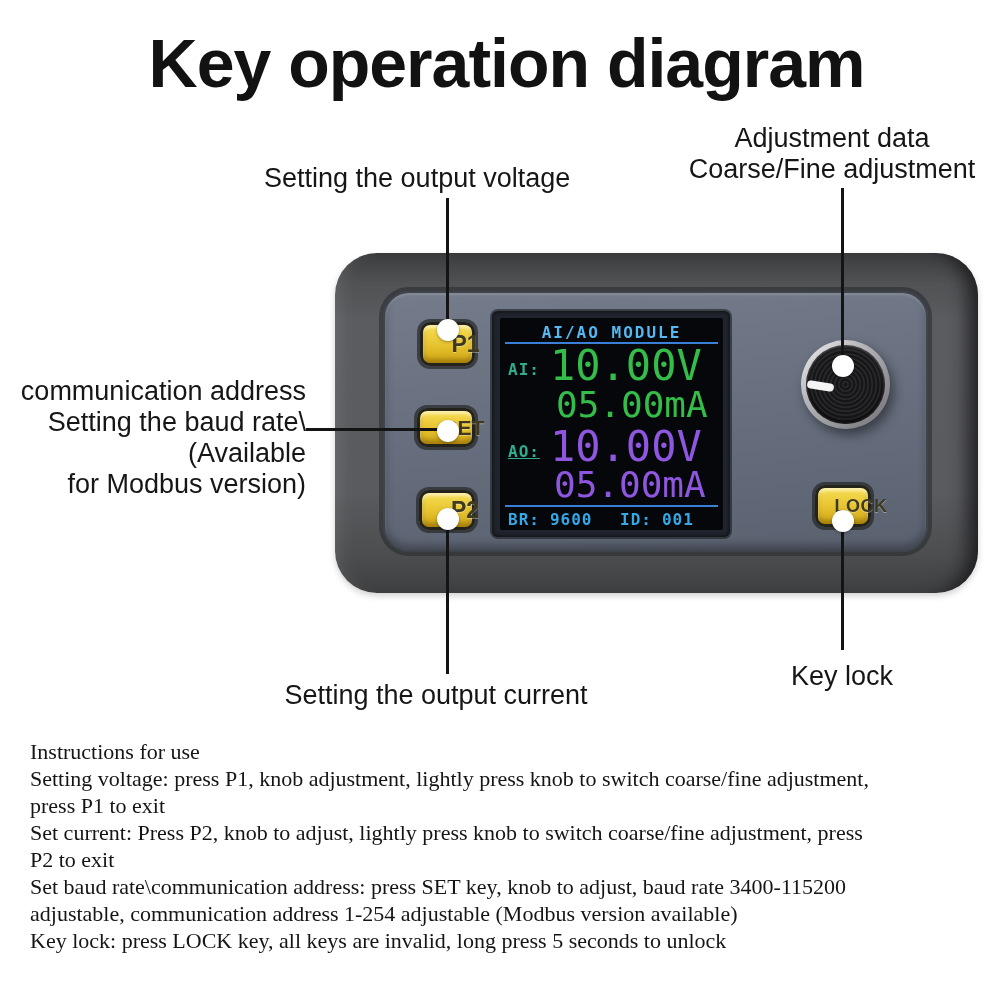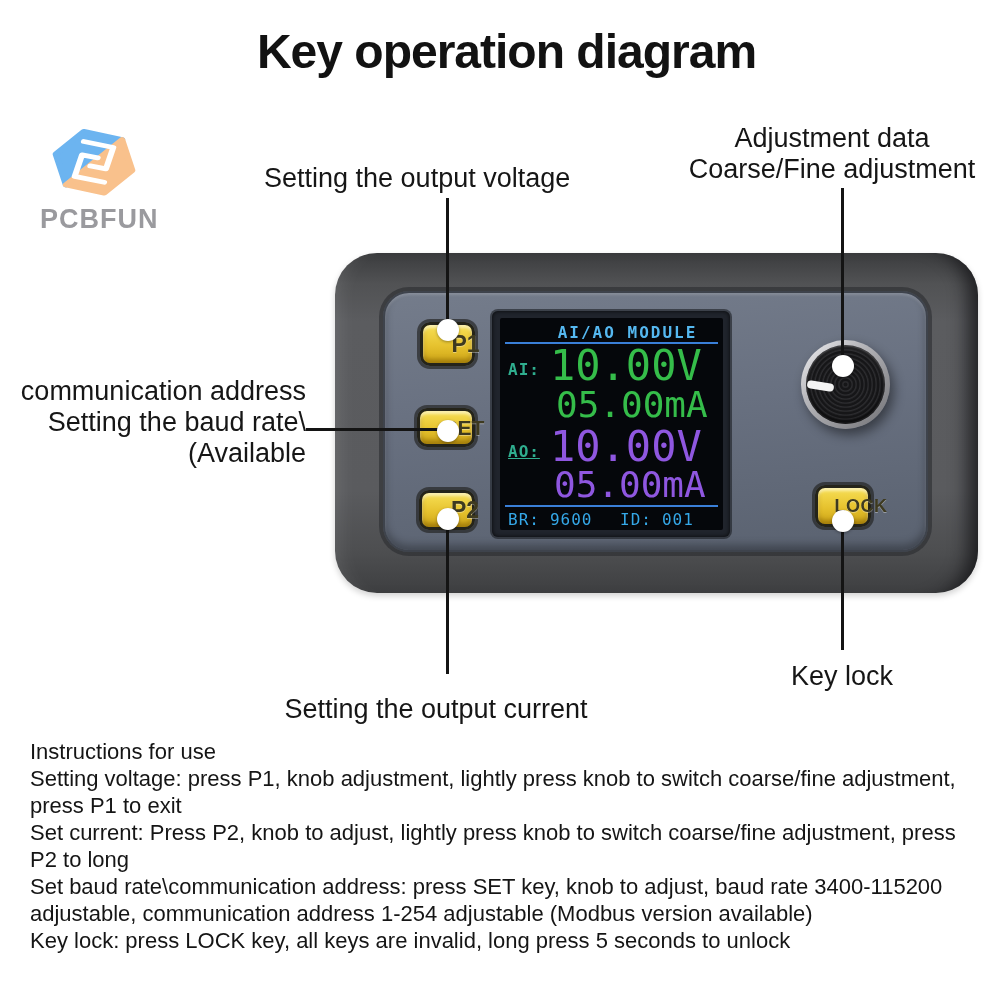--- a/index.html
+++ b/index.html
@@ -2,21 +2,21 @@
 <html><head>
 <meta charset="utf-8">
 <style>
   * { margin: 0; padding: 0; box-sizing: border-box; }
   html,body { width:1000px; height:1000px; background:#ffffff; font-family:"Liberation Sans", sans-serif; }
   #canvas { position:relative; width:1000px; height:1000px; background:#ffffff; overflow:hidden; }
 
   
   .page-title {
     position:absolute; left:0; top:24px; width:1000px;
-    text-align:center; font-size:48px; font-weight:700; color:#121212;
+    text-align:center; font-size:68px; font-weight:700; color:#121212;
     letter-spacing:-1px;
     padding-left:13px;
   }
 
   
   .logo { position:absolute; left:40px; top:126px; width:160px; }
   .logo svg { display:block; margin-left:8px; }
   .brand { margin-top:4px; font-size:27px; font-weight:700; color:#9a9a9e; letter-spacing:1px; }
 
   
@@ -51,35 +51,35 @@
     position:absolute; left:492px; top:311px; width:238px; height:226px;
     background:#20242c; border-radius:6px;
     box-shadow:inset 0 0 4px rgba(0,0,0,0.8), 0 0 0 2px rgba(25,28,34,0.6);
   }
   .screen {
     position:absolute; left:8px; top:7px; width:223px; height:212px;
     background:#05070b; border-radius:2px; overflow:hidden;
     font-family:"DejaVu Sans Mono", monospace;
   }
   .scr-title { position:absolute; top:5px; left:0; width:100%; text-align:center;
-               color:#55b8f0; font-size:16px; font-weight:700; letter-spacing:2px;margin-left:16px; }
+               color:#55b8f0; font-size:16px; font-weight:700; letter-spacing:2px; }
   .scr-line  { position:absolute; left:5px; right:5px; height:2px; background:#3a7fd8; }
   .scr-line1 { top:24px; } .scr-line2 { top:187px; }
   .scr-ai-label, .scr-ao-label { position:absolute; left:8px; color:#2fae8f;
                font-size:16px; font-weight:700; letter-spacing:1px; }
   .scr-ai-label { top:42px; } .scr-ao-label { top:124px;text-decoration:underline; }
   .scr-big   { position:absolute; line-height:1; font-weight:500; }
   .green  { color:#35bd4a; }
   .purple { color:#8f57e0; }
   .v1 { left:50px; top:27px;  font-size:42px; }
   .c1 { left:56px; top:69px;  font-size:36px; }
   .v2 { left:50px; top:108px; font-size:42px; }
   .c2 { left:54px; top:149px; font-size:36px; }
   .scr-status { position:absolute; top:192px; left:8px; right:6px;
-                color:#35a8e8; font-size:16px; font-weight:400; letter-spacing:1px; }
+                color:#35a8e8; font-size:16px; font-weight:700; letter-spacing:1px; }
   .scr-status .id-group { position:absolute; left:112px; }
   .scr-status .val { margin-left:10px; }
 
   
   .key {
     position:absolute; border-radius:10px;
     background:linear-gradient(180deg,#f7df55 0%,#e6c22e 55%,#cda416 100%);
     border:3px solid #25241a;
     box-shadow:0 0 0 3px rgba(32,33,30,0.65),
                inset 0 3px 3px rgba(255,255,250,0.55),
@@ -114,44 +114,36 @@
     background:#f4f4f4; border-radius:4px; transform:rotate(9deg);
   }
 </style>
 </head>
 <body>
 
 <div id="canvas">
 
   <div class="page-title">Key operation diagram</div>
 
-  <div class="logo">
-    <svg width="92" height="74" viewBox="25 6 100 100" preserveAspectRatio="none">
-      <polygon points="44.6,85.4 33.5,43.9 63.9,13.5 105.4,24.6" fill="#6cb4f0" stroke="#6cb4f0" stroke-width="7" stroke-linejoin="round"></polygon>
-      <polygon points="105.4,24.6 116.5,66.1 86.1,96.5 44.6,85.4" fill="#f9c18c" stroke="#f9c18c" stroke-width="7" stroke-linejoin="round"></polygon>
-      <path d="M 64 27 L 96 35 L 88 64 L 71 60" fill="none" stroke="#ffffff" stroke-width="6.5" stroke-linecap="round" stroke-linejoin="round"></path>
-      <path d="M 86 82 L 54 74 L 62 45 L 79 49" fill="none" stroke="#ffffff" stroke-width="6.5" stroke-linecap="round" stroke-linejoin="round"></path>
-    </svg>
-    <div class="brand">PCBFUN</div>
-  </div>
 
   <div class="callout-label" style="left:264px; top:163px; width:400px; text-align:left;">Setting the output voltage</div>
 
   <div class="callout-label" style="left:650px; top:123px; width:364px; text-align:center;">
     <div>Adjustment data</div>
     <div>Coarse/Fine adjustment</div>
   </div>
 
   <div class="callout-label" style="left:6px; top:376px; width:300px; text-align:right;">
     <div>communication address</div>
     <div>Setting the baud rate\</div>
     <div>(Available</div>
+    <div>for Modbus version)</div>
   </div>
 
-  <div class="callout-label" style="left:236px; top:680px; width:400px; text-align:center;margin-top:14px;">Setting the output current</div>
+  <div class="callout-label" style="left:236px; top:680px; width:400px; text-align:center;">Setting the output current</div>
 
   <div class="callout-label" style="left:742px; top:661px; width:200px; text-align:center;">Key lock</div>
 
   <div class="case"></div>
   <div class="panel"></div>
 
   <div class="screen-bezel">
     <div class="screen">
       <div class="scr-title">AI/AO MODULE</div>
       <div class="scr-line scr-line1"></div>
@@ -184,24 +176,24 @@
   <div class="cline" style="left:306px; top:428px; width:142px; height:3px;"></div>
   <div class="cline" style="left:446px; top:517px; width:3px; height:157px;"></div>
   <div class="cline" style="left:841px; top:519px; width:3px; height:131px;"></div>
 
   <div class="cdot" style="left:437px; top:319px;"></div>
   <div class="cdot" style="left:832px; top:355px;"></div>
   <div class="cdot" style="left:437px; top:420px;"></div>
   <div class="cdot" style="left:437px; top:508px;"></div>
   <div class="cdot" style="left:832px; top:510px;"></div>
 
-  <div style="position:absolute; left:30px; top:738px; width:952px; font-size:22px; line-height:27px; color:#151515;">
+  <div style="position:absolute; left:30px; top:738px; width:952px; font-size:22px; line-height:27px; color:#151515;font-family:Liberation Serif, serif;">
     <div>Instructions for use</div>
     <div>Setting voltage: press P1, knob adjustment, lightly press knob to switch coarse/fine adjustment,</div>
     <div>press P1 to exit</div>
     <div>Set current: Press P2, knob to adjust, lightly press knob to switch coarse/fine adjustment, press</div>
-    <div>P2 to long</div>
+    <div>P2 to exit</div>
     <div>Set baud rate\communication address: press SET key, knob to adjust, baud rate 3400-115200</div>
     <div>adjustable, communication address 1-254 adjustable (Modbus version available)</div>
     <div>Key lock: press LOCK key, all keys are invalid, long press 5 seconds to unlock</div>
   </div>
 
 </div>
 
 </body></html>

